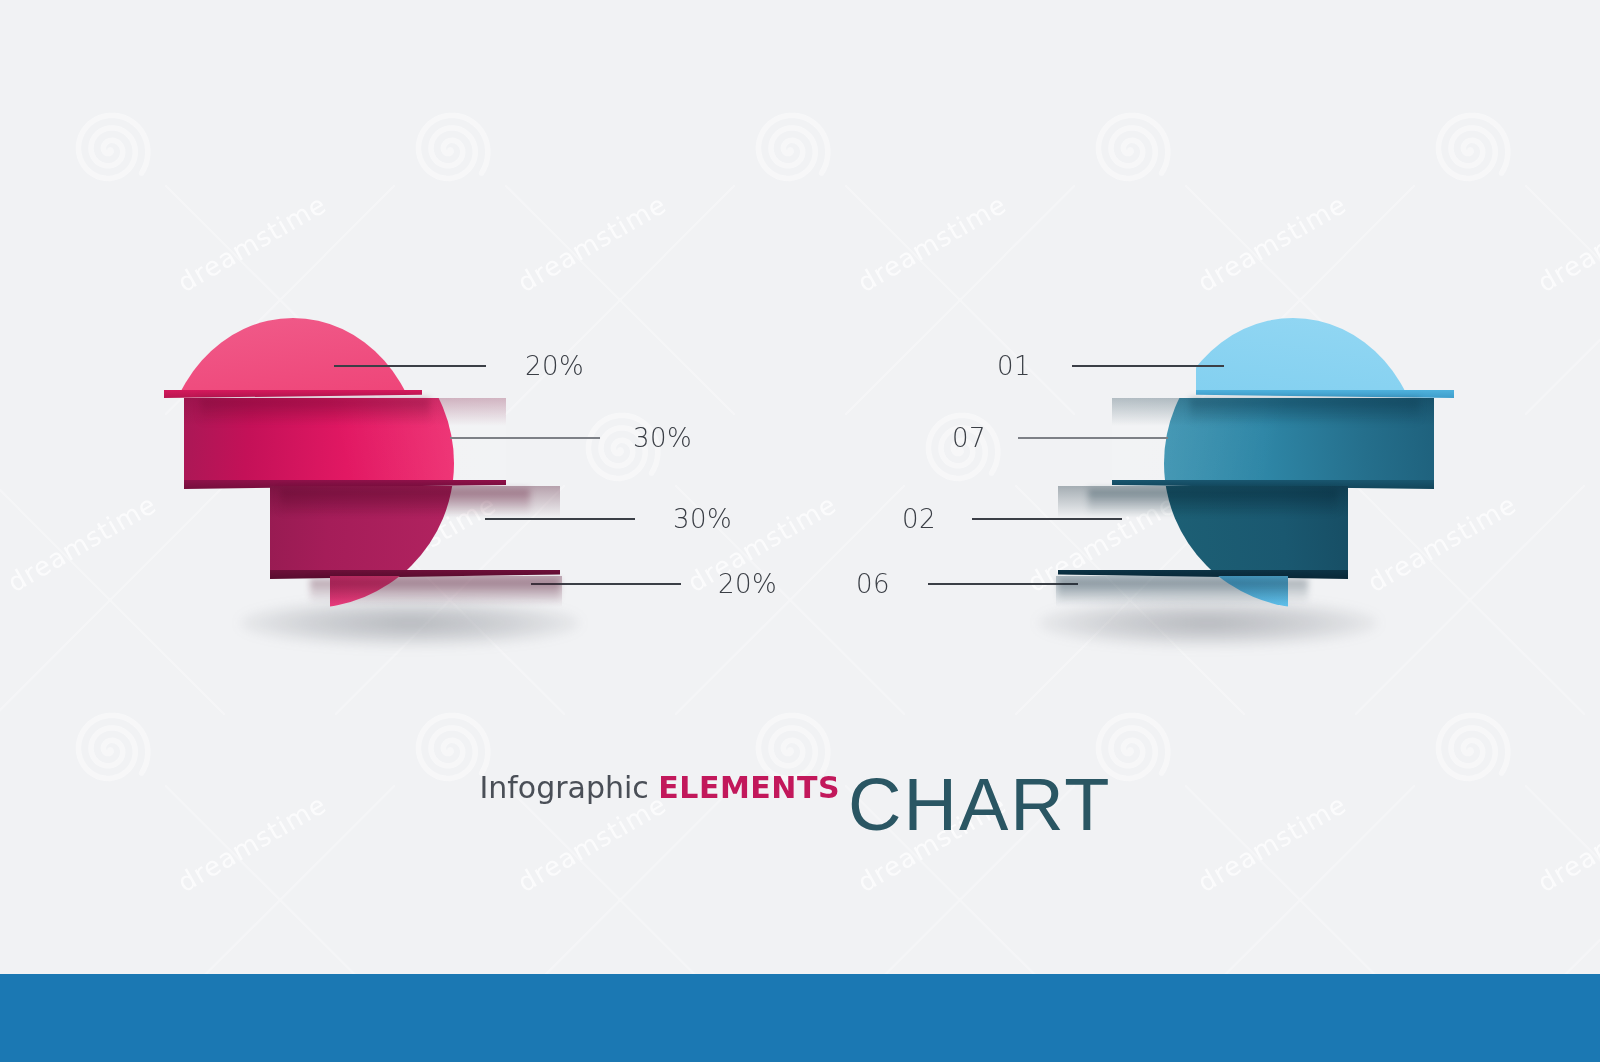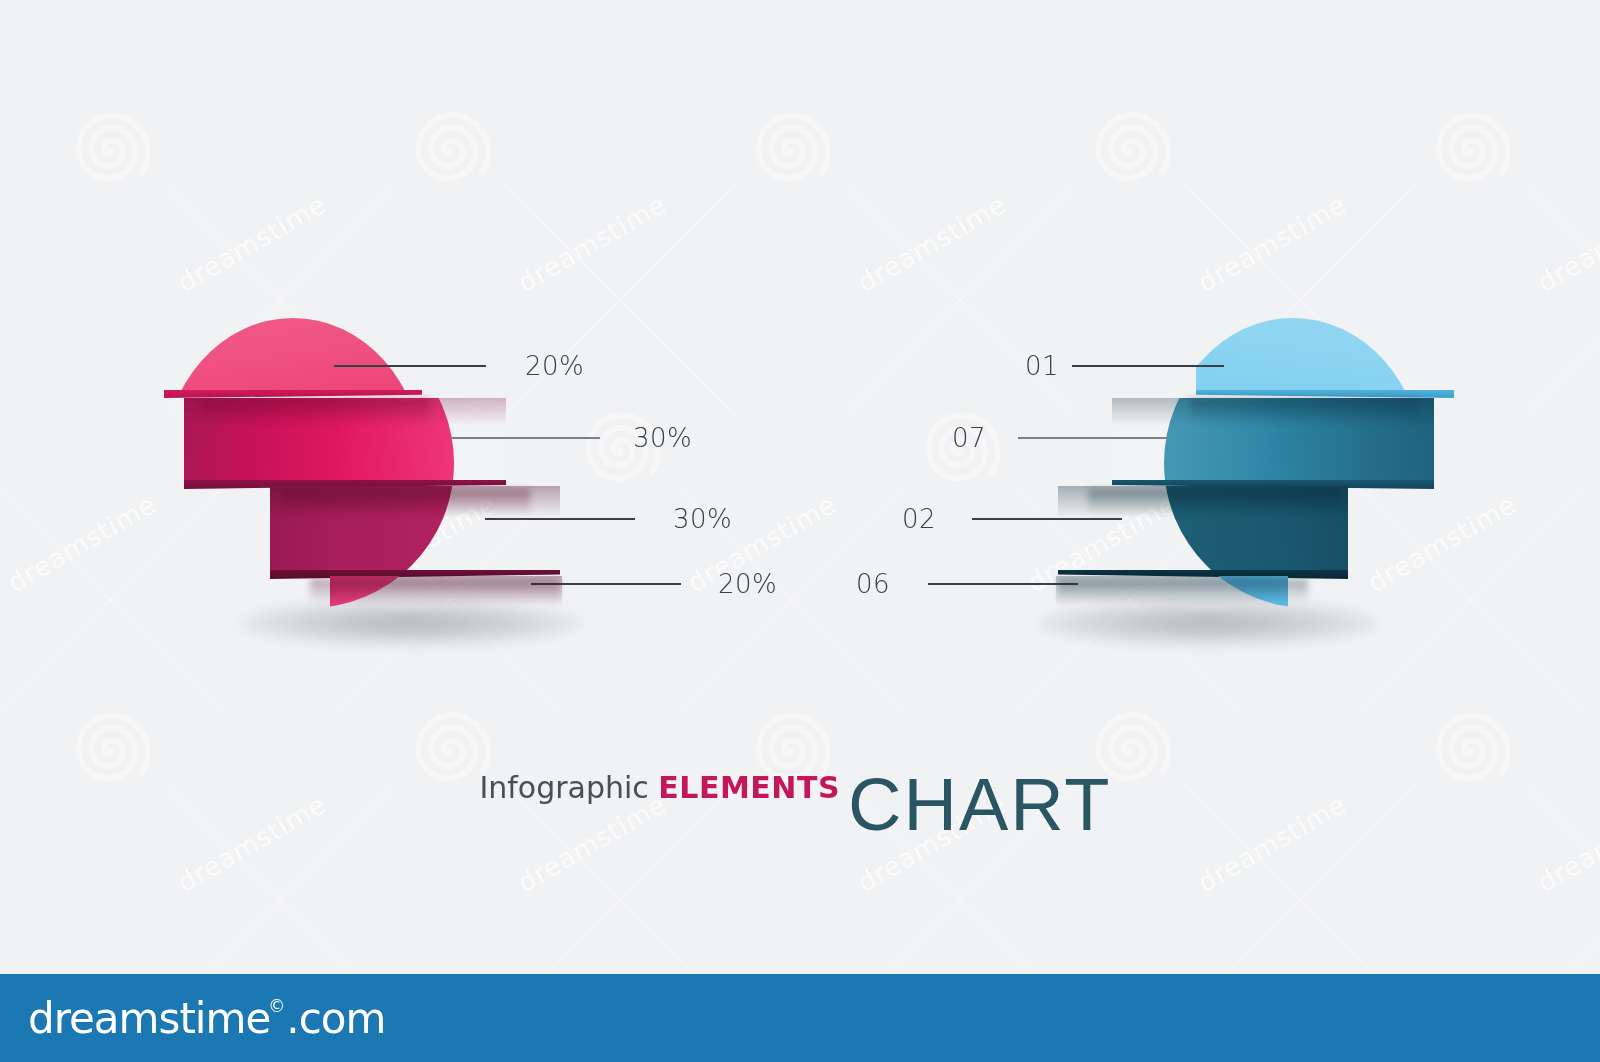--- a/index.html
+++ b/index.html
@@ -378,31 +378,28 @@
                   background:linear-gradient(70deg,#4fb3e4 0%,#62c2ec 34%,#7acff1 70%,#8ed8f4 100%);"></div>
       <div style="position:absolute;left:0;top:0;width:232px;height:74px;
                   background:linear-gradient(180deg,rgba(8,48,70,.26) 0%,rgba(8,48,70,0) 42%);"></div>
     </div>
 
     <div class="leader" style="left:232px;top:47px;width:152px;"></div>
     <div class="leader soft" style="left:178px;top:119px;width:150px;"></div>
     <div class="leader" style="left:132px;top:200px;width:150px;"></div>
     <div class="leader" style="left:88px;top:265px;width:150px;"></div>
 
-    <span class="lbl left" style="left:157px;top:33px;margin-left:28px;">01</span>
+    <span class="lbl left" style="left:157px;top:33px;">01</span>
     <span class="lbl left" style="left:112px;top:105px;">07</span>
     <span class="lbl left" style="left:62px;top:186px;">02</span>
     <span class="lbl left" style="left:16px;top:251px;">06</span>
   </div>
 </div>
 
 <div class="titleblock" style="left:380px;top:770px;width:460px;">
   <div class="t-line1">
     <span>Infographic </span><b>ELEMENTS</b>
   </div>
 </div>
 <div class="t-chart" style="left:848px;top:768px;z-index:4;">CHART</div>
 
 <div class="footer">
-  <div class="ds-logo">
-    <span>dreamstime</span><span class="reg">©</span><span>.com</span>
-  </div>
 </div>
 
 </body></html>

